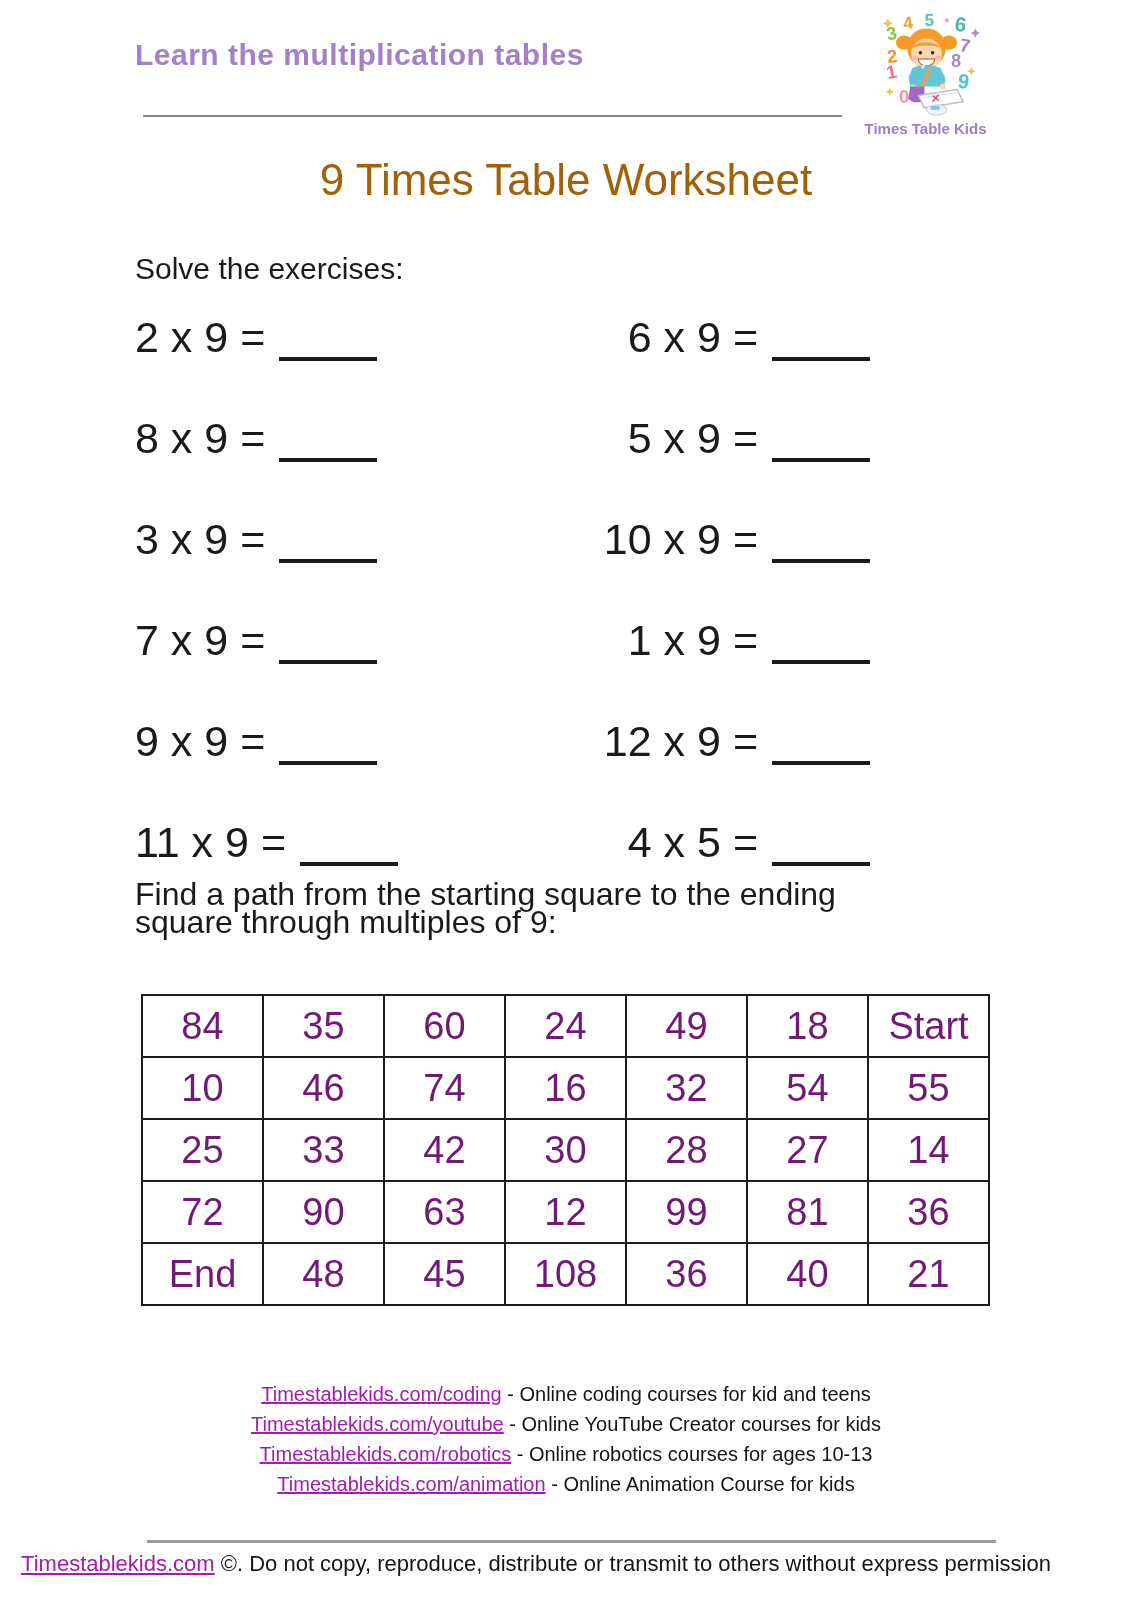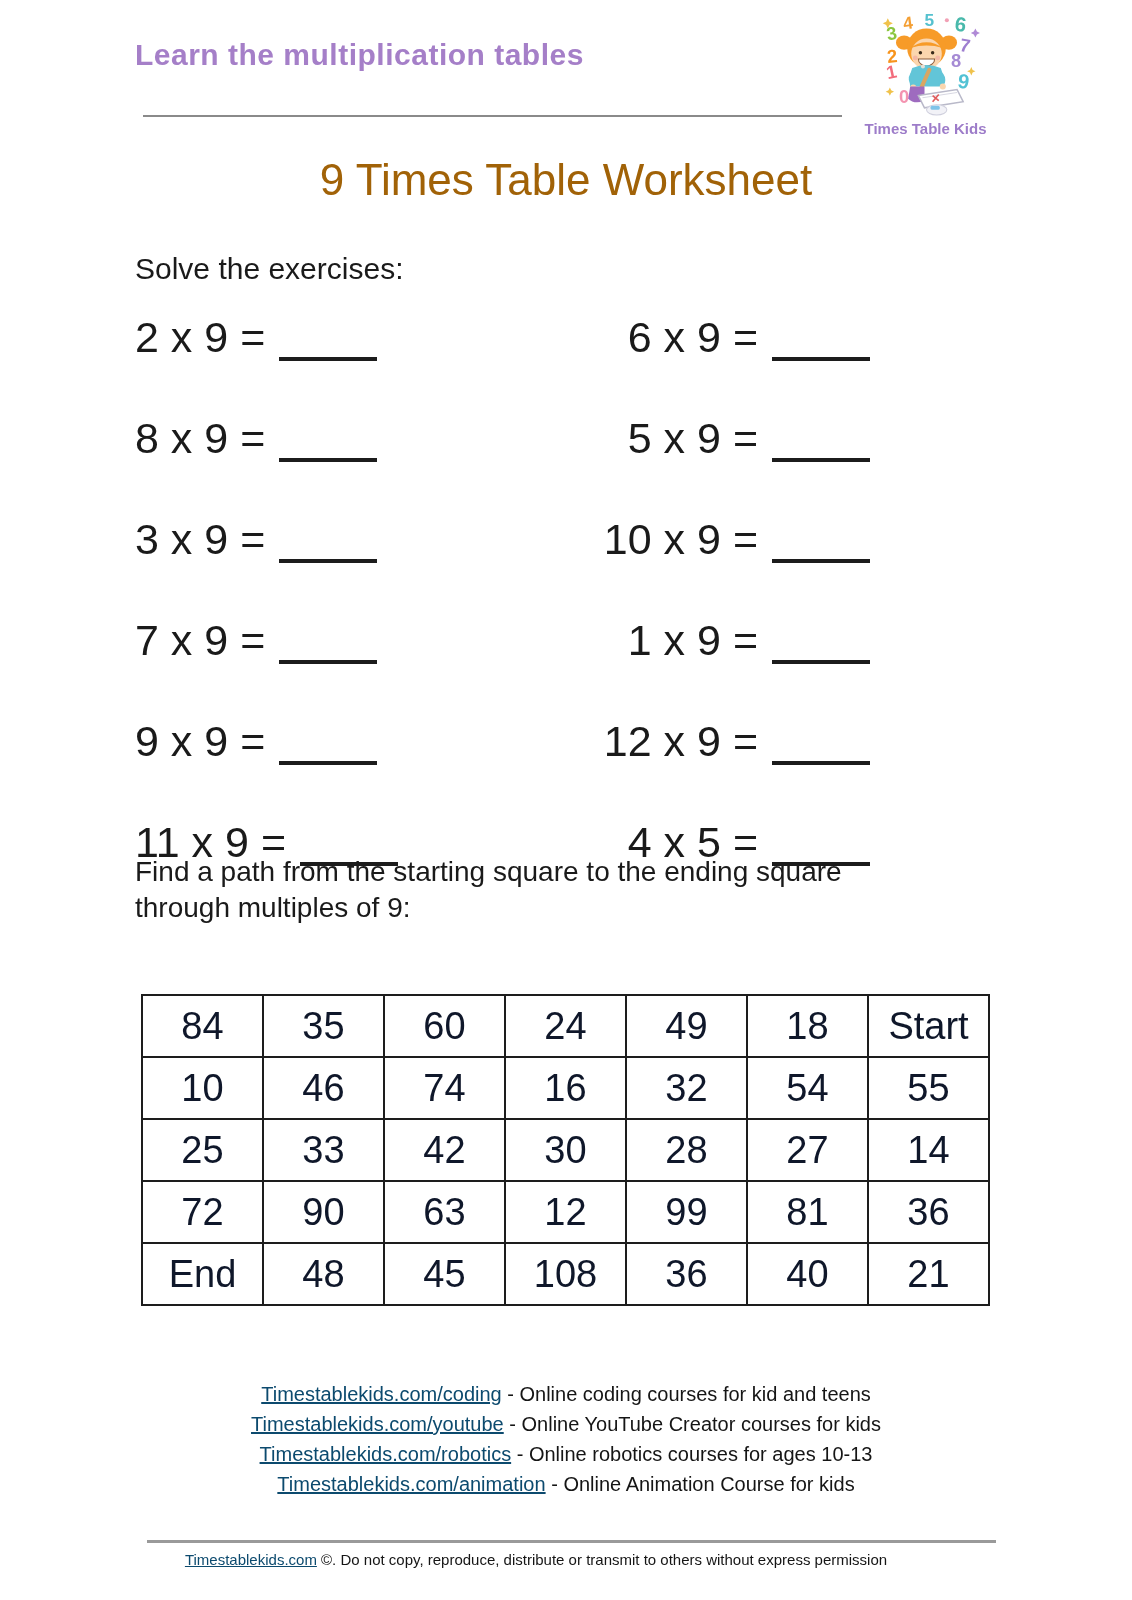--- a/index.html
+++ b/index.html
@@ -38,41 +38,41 @@
   }
   .ex-cell { white-space:nowrap; }
   .ex-cell.right { text-align:left; }
   .blank {
     display:inline-block; width:98px; border-bottom:4px solid #1c1c1c;
     vertical-align:-9px; margin-left:14px;
   }
 
   
   .maze-instruction {
-    position:absolute; left:135px; top:854px; width:800px;
-    font-size:28px; line-height:36px;
+    position:absolute; left:135px; top:880px; width:800px;
+    font-size:32px; line-height:28px;
   }
   table.maze {
     position:absolute; left:141px; top:994px; border-collapse:collapse;
   }
   table.maze td {
     width:121px; height:62px; border:2px solid #1d1d1d;
-    text-align:center; vertical-align:middle; font-size:38px; color:#0f172a;
+    text-align:center; vertical-align:middle; font-size:38px; color:#701a75;
   }
 
   
   .footer-links { position:absolute; left:0; top:1379px; width:1132px; text-align:center; }
   .footer-links .line { font-size:20px; line-height:30px; color:#151515; }
-  a.doc-link { color:#0c4a6e; text-decoration:underline; cursor:pointer; }
+  a.doc-link { color:#a21caf; text-decoration:underline; cursor:pointer; }
   .footer-divider {
     position:absolute; left:147px; top:1540px; width:849px; height:3px; background:#9a9a9a;
   }
   .copyright {
     position:absolute; left:0; top:1551px; width:1072px; text-align:center;
-    font-size:15px; color:#151515;
+    font-size:22px; color:#151515;
   }
 
   
   .logo-num { font-family:"Liberation Sans", sans-serif; font-weight:bold; }
 </style>
 </head>
 <body>
 
 <div class="page">
 

